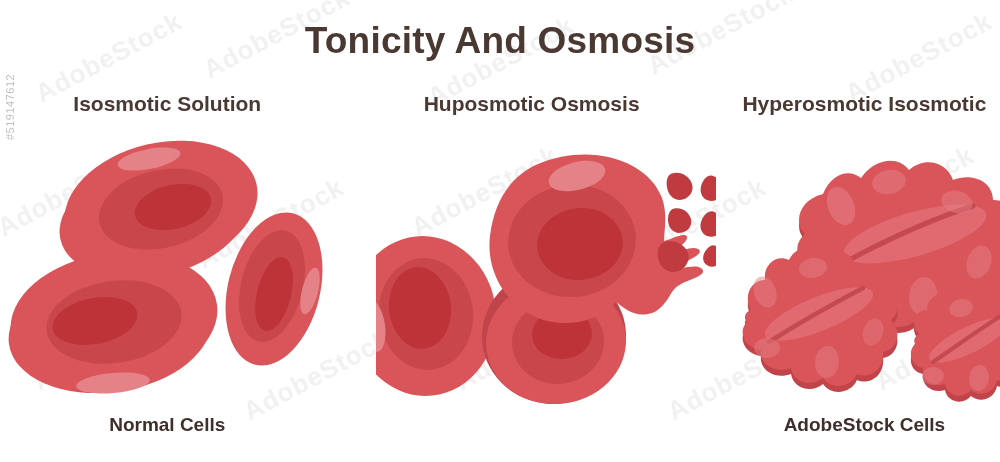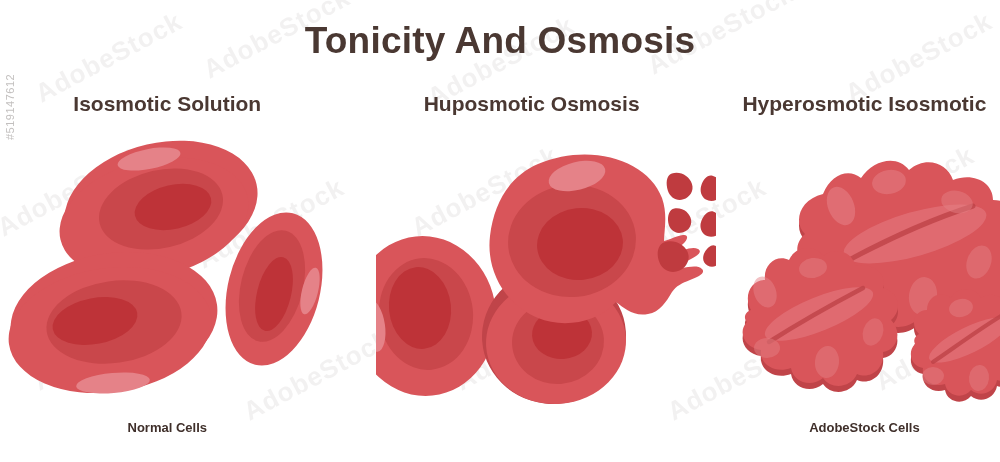--- a/index.html
+++ b/index.html
@@ -64,21 +64,21 @@
     width: 100%;
   }
   .art svg {
     display: block;
     position: absolute;
   }
   .art-iso svg { left: 6px;  top: 20px; }
   .art-hypo svg { left: -6px; top: 22px; }
   .art-hyper svg { left: -2px; top: 22px; }
   .caption {
-    font-size: 13px;
+    font-size: 19px;
     font-weight: bold;
     color: #3f2f2a;
     text-align: center;
     line-height: 1;
     margin-bottom: 22px;
   }
   .wm {
     position: absolute;
     color: rgba(130,120,118,0.10);
     font-size: 26px;

